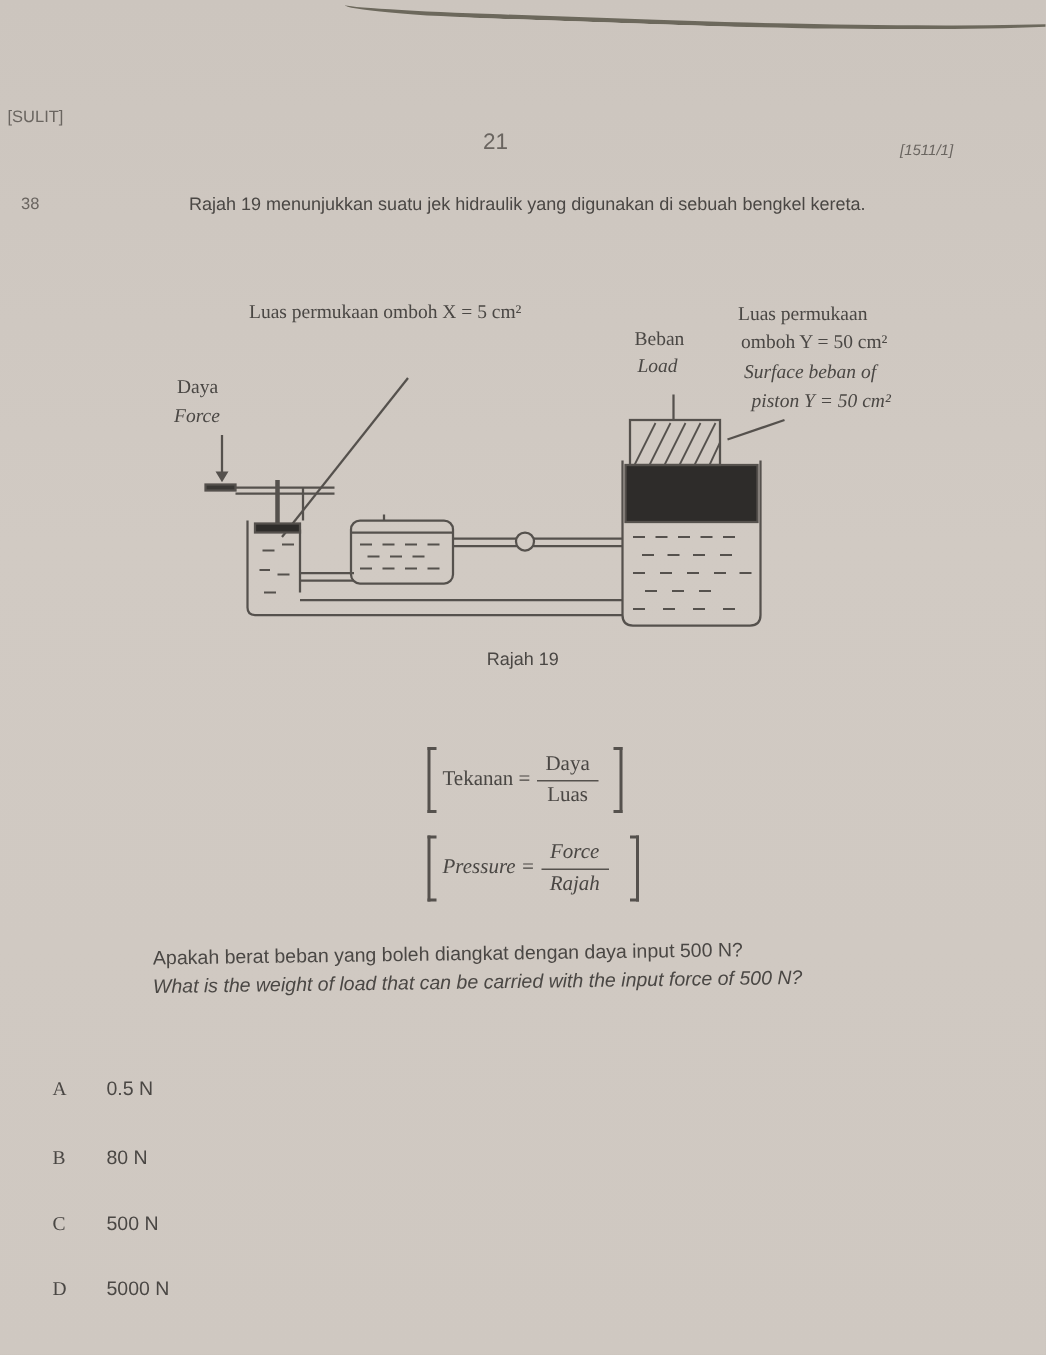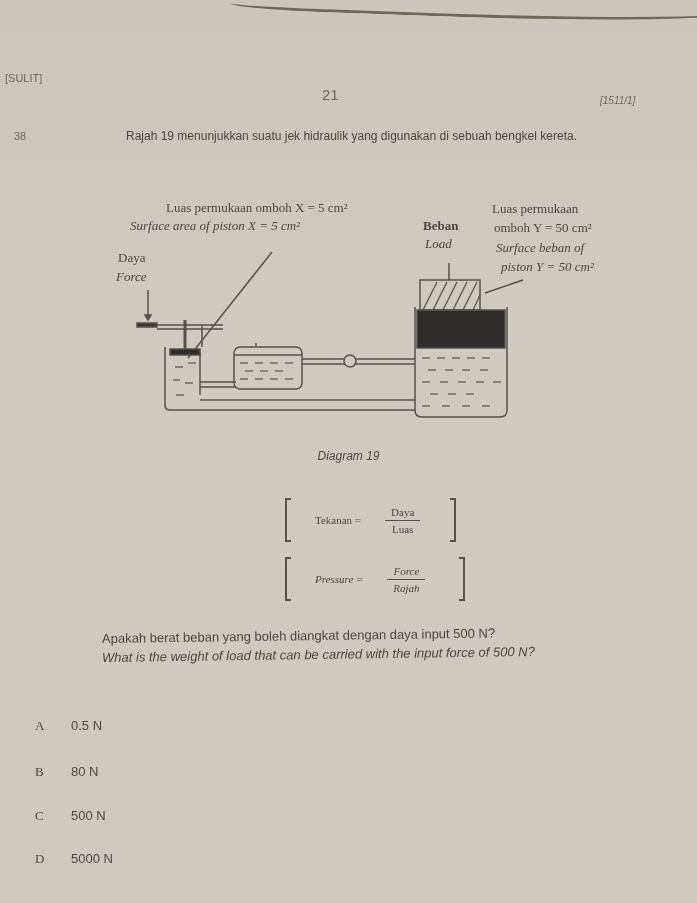--- a/index.html
+++ b/index.html
@@ -28,21 +28,21 @@
     .qnum { left: 14px; top: 130px; font-size: 11px; color: #6a6560; }
     .q-ms { left: 102px; top: 130px; width: 590px; font-size: 12px; line-height: 13px; color: #4a4744; margin-left: 24px; }
     .q-en { left: 102px; top: 158px; font-size: 12px; font-style: italic; color: #4a4744; }
 
     .diagram { left: 100px; top: 195px; width: 560px; height: 230px; }
     .lbl { position: absolute; font-family: "Liberation Serif", serif; font-size: 13px; color: #4a4744; white-space: nowrap; }
     .lbl.it { font-style: italic; }
 
     .caption { position: absolute; width: 697px; text-align: center; font-size: 12px; color: #4a4744; }
 
-    .formula { position: absolute; left: 285px; display: flex; align-items: center; gap: 24px; font-family: "Liberation Serif", serif; font-size: 11px; color: #4a4744; }
+    .formula { position: absolute; left: 285px; display: flex; align-items: center; gap: 4px; font-family: "Liberation Serif", serif; font-size: 14px; color: #4a4744; }
     .bracket { width: 6px; height: 44px; border: 2px solid #55514d; }
     .bracket.l { border-right: none; }
     .bracket.r { border-left: none; }
     .frac { display: flex; flex-direction: column; align-items: center; }
     .frac .num { padding: 0 6px 2px; border-bottom: 1.5px solid #55514d; }
     .frac .den { padding-top: 2px; text-align: right; }
     .it { font-style: italic; }
 
     .ask-ms { left: 102px; top: 631px; font-size: 13px; color: #4a4744; transform: rotate(-0.8deg); transform-origin: left; }
     .ask-en { left: 102px; top: 650px; font-size: 13px; font-style: italic; color: #4a4744; transform: rotate(-0.8deg); transform-origin: left; }
@@ -58,24 +58,23 @@
 
   <div class="abs sulit">[SULIT]</div>
   <div class="abs page-num">21</div>
   <div class="abs code">[1511/1]</div>
 
   <div class="abs qnum">38</div>
   <div class="abs q-ms">Rajah 19 menunjukkan suatu jek hidraulik yang digunakan di sebuah bengkel kereta.</div>
 
   <div class="abs diagram">
     <div class="lbl" style="left:38px; top:5px;margin-left:28px;">Luas permukaan omboh X = 5 cm²</div>
-    <div class="lbl it" style="left:30px; top:23px;">Surface area of piston X = 5 cm²</div>
     <div class="lbl" style="left:18px; top:55px;">Daya</div>
     <div class="lbl it" style="left:16px; top:74px;">Force</div>
-    <div class="lbl" style="left:323px; top:23px;font-weight:bold;">Beban</div>
+    <div class="lbl" style="left:323px; top:23px;">Beban</div>
     <div class="lbl it" style="left:325px; top:41px;text-align:center;">Load</div>
     <div class="lbl" style="left:392px; top:6px;">Luas permukaan</div>
     <div class="lbl" style="left:394px; top:25px;">omboh Y = 50 cm²</div>
     <div class="lbl it" style="left:396px; top:45px;">Surface beban of</div>
     <div class="lbl it" style="left:401px; top:64px;">piston Y = 50 cm²</div>
 
     <svg width="560" height="230" style="position:absolute;left:0;top:0;">
       <g stroke="#55514d" fill="none" stroke-width="1.5">
 
         <line x1="172" y1="57" x2="88" y2="163"></line>
@@ -162,21 +161,21 @@
             <line x1="366" y1="199" x2="374" y2="199"></line>
           <line x1="322" y1="211" x2="330" y2="211"></line>
             <line x1="342" y1="211" x2="350" y2="211"></line>
             <line x1="362" y1="211" x2="370" y2="211"></line>
             <line x1="382" y1="211" x2="390" y2="211"></line>
         </g>
       </g>
     </svg>
   </div>
 
-  <div class="caption it" style="top:449px;">Diagram 19</div>
+  <div class="caption" style="top:432px;">Rajah 19</div>
 
   <div class="formula" style="top:498px;">
     <div class="bracket l"></div>
     <span>Tekanan =</span>
     <div class="frac">
       <span class="num">Daya</span>
       <span class="den">Luas</span>
     </div>
     <div class="bracket r" style="margin-left:6px;"></div>
   </div>

